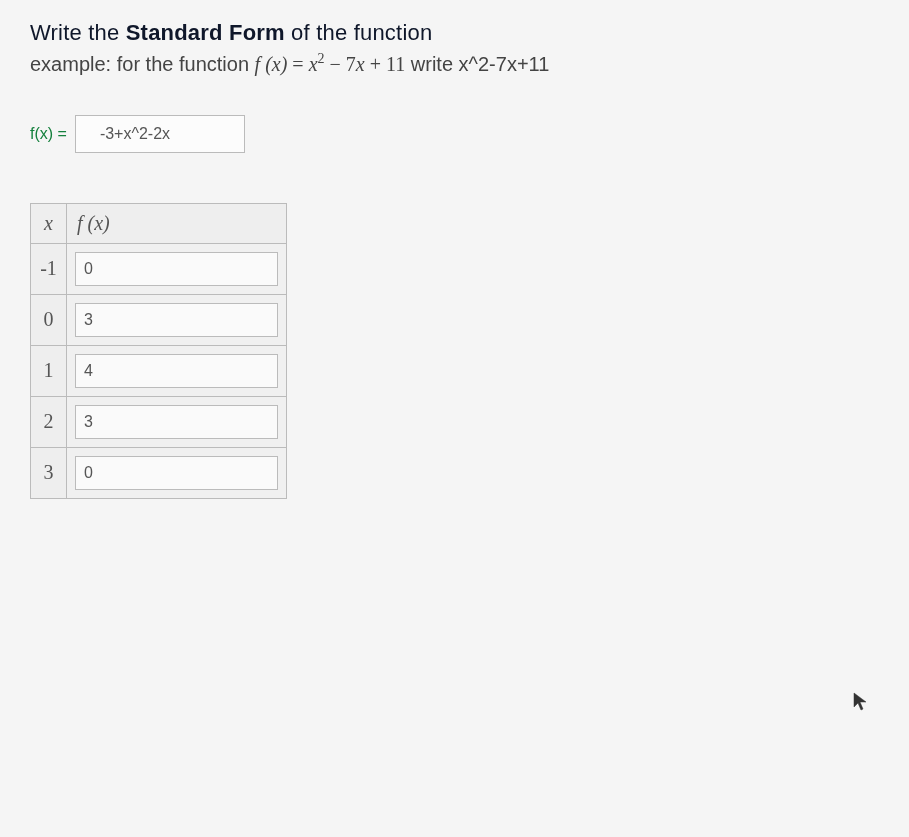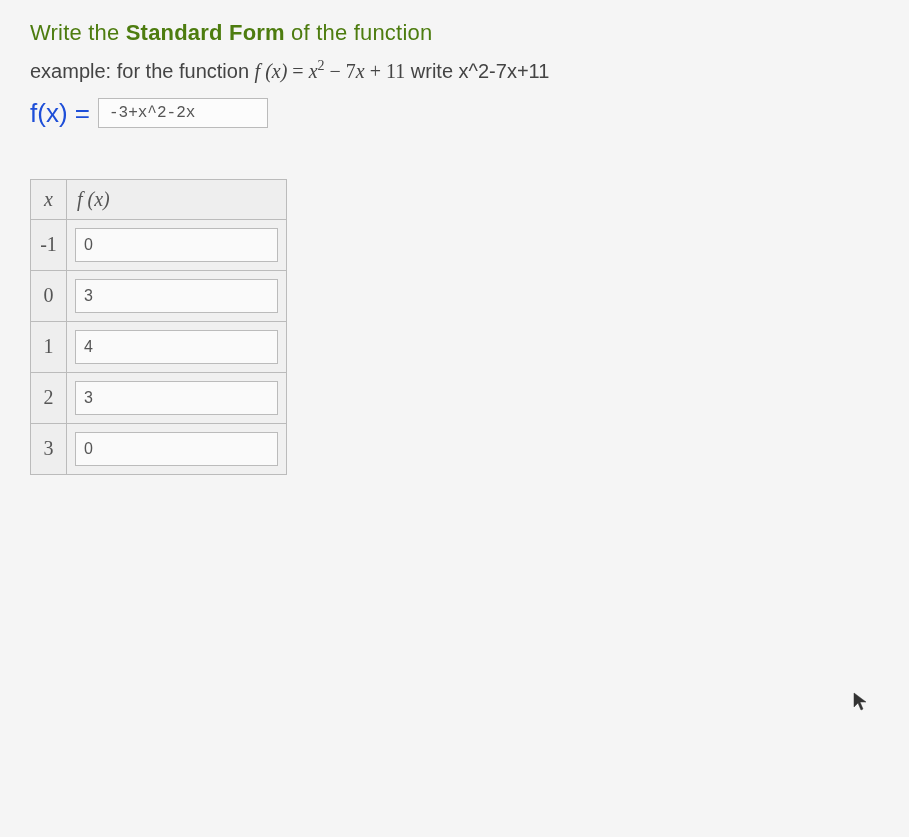--- a/index.html
+++ b/index.html
@@ -10,59 +10,59 @@
     width: 909px;
   }
   .page {
     background: #f5f5f5;
     padding: 20px 30px;
     min-height: 837px;
     position: relative;
   }
   .instruction {
     font-size: 22px;
-    color: #4d7c0f;
-    margin-bottom: 9px;
+    color: #0f172a;
+    margin-bottom: 2px;
     letter-spacing: 0.2px;
   }
   .instruction .bold { font-weight: 600; }
   .example-line {
     font-size: 20px;
     color: #444;
-    margin-bottom: 12px;
+    margin-bottom: 36px;
     line-height: 1.5;
   }
   .math {
     font-family: "Times New Roman", Georgia, serif;
     font-style: italic;
   }
   .math-upright {
     font-family: "Times New Roman", Georgia, serif;
     font-style: normal;
   }
   sup { font-size: 0.7em; vertical-align: super; font-style: normal; }
   .fx-row {
     display: flex;
     align-items: center;
     gap: 8px;
     margin-bottom: 50px;
   }
   .fx-label {
-    font-size: 26px;
-    color: #1d4ed8;
+    font-size: 16px;
+    color: #15803d;
   }
   .fx-input {
     border: 1px solid #bbb;
     background: #fcfcfc;
-    padding: 8px 10px;
+    padding: 8px 24px;
     font-size: 16px;
     color: #555;
     width: 170px;
-    height: 30px;
-    font-family: Liberation Mono, monospace;
+    height: 38px;
+    font-family: Liberation Sans, sans-serif;
   }
   .complete-text {
     font-size: 22px;
     color: #444;
     margin-bottom: 16px;
   }
   .table {
     display: table;
     border-collapse: collapse;
     border: 1px solid #bbb;

